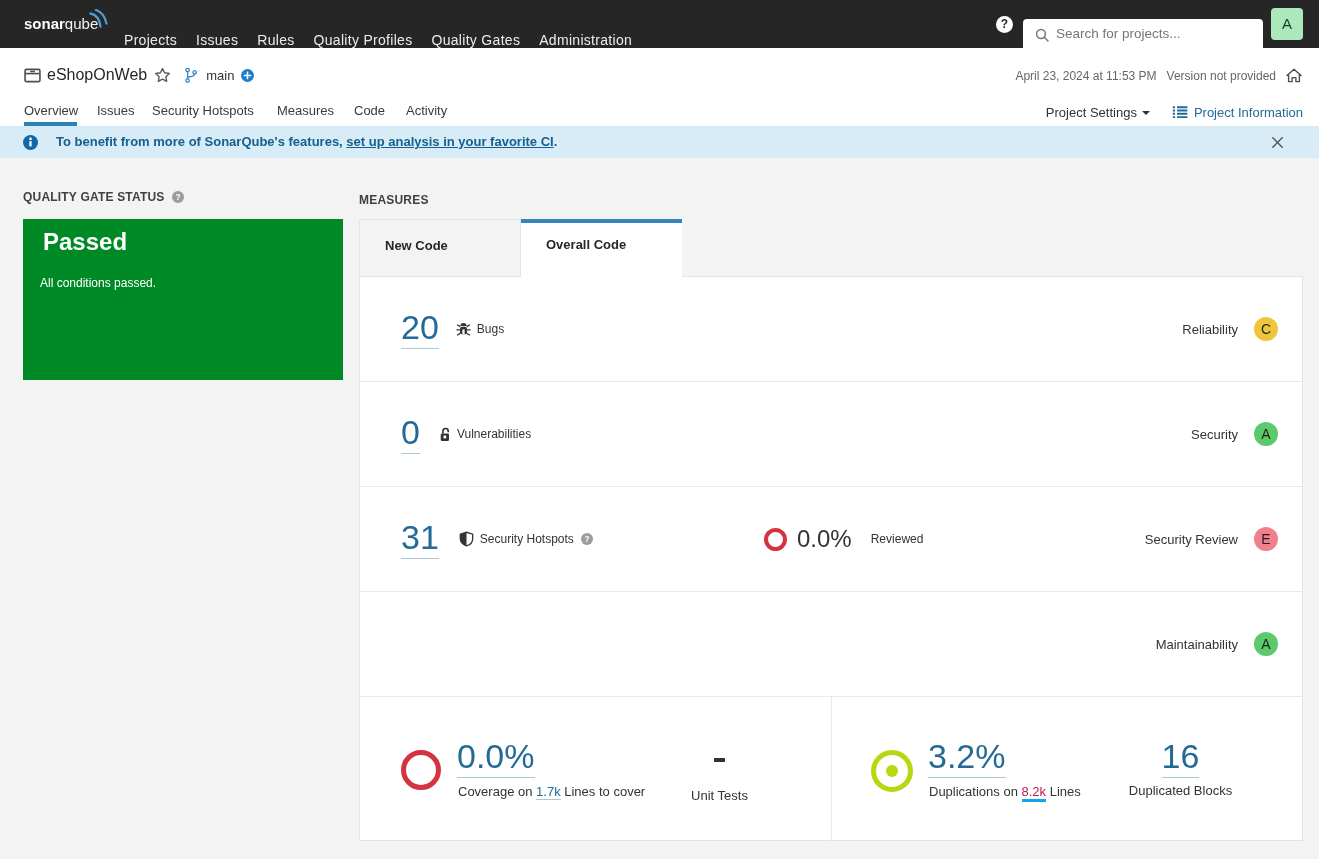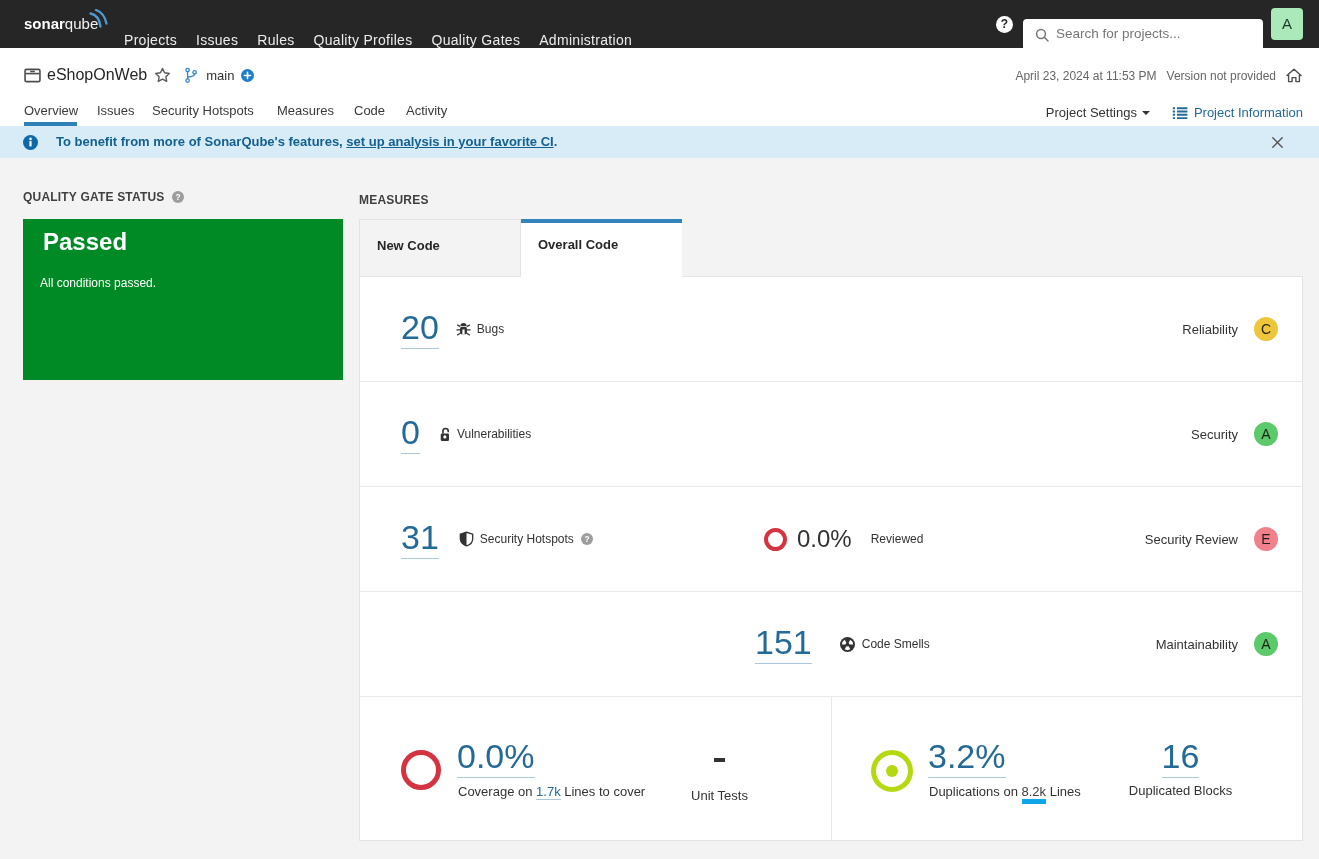--- a/index.html
+++ b/index.html
@@ -24,38 +24,38 @@
   #header { position:absolute; left:0; top:48px; width:1319px; height:78px; background:#fff; }
   #titlerow { position:absolute; left:24px; top:17px; height:20px; display:flex; align-items:center; }
   #title { font-size:16px; color:#262626; margin-left:6px; }
   #dateinfo { position:absolute; right:17px; top:20px; display:flex; align-items:flex-end; font-size:12px; color:#666; }
   #tabs { position:absolute; left:0; top:55px; width:1319px; height:20px; font-size:13px; line-height:16px; color:#3a3a3a; }
   #tabs .tab { position:absolute; padding-bottom:3px; }
   #tabs .tab.active { border-bottom:4px solid #2d81b7;text-align:center; }
   #hdr-right { position:absolute; right:16px; top:56px; height:16px; display:flex; align-items:center; font-size:13px; }
   #proj-settings { color:#333; }
   .caret { display:inline-block; width:0; height:0; border-left:4px solid transparent; border-right:4px solid transparent; border-top:4px solid #333; margin-left:5px; vertical-align:middle; }
-  #proj-info { color:#236a97; margin-left:22px; display:flex; align-items:flex-end; }
+  #proj-info { color:#236a97; margin-left:22px; display:flex; align-items:center; }
 
   
   #banner { position:absolute; left:0; top:126px; width:1319px; height:32px; background:#d8ecf7;font-weight:bold; }
   #banner .txt { position:absolute; left:56px; top:8px; font-size:13px; color:#14608f; }
   #banner .txt a { color:#14608f; text-decoration:underline; }
   
 
   
   #content { position:absolute; left:0; top:158px; width:1319px; height:701px; background:#f3f3f3; }
   .h6 { font-size:12px; font-weight:700; color:#404040; letter-spacing:.2px; }
   #qg-head { position:absolute; left:23px; top:32px; display:flex; align-items:center; }
   #qg-card { position:absolute; left:23px; top:61px; width:320px; height:161px; background:#008a25; color:#fff; }
   #qg-card .big { position:absolute; left:20px; top:9px; font-size:24px; font-weight:700; }
   #qg-card .sub { position:absolute; left:17px; top:57px; font-size:12px; }
 
   #m-head { position:absolute; left:359px; top:32px; }
-  .mtab { position:absolute; top:61px; height:57px; width:162px; font-size:13px; font-weight:700; color:#262626; padding:18px 0 0 17px; }
+  .mtab { position:absolute; top:61px; height:57px; width:162px; font-size:13px; font-weight:700; color:#262626; padding:18px 0 0 25px; }
   #mtab1 { left:359px; background:#f3f3f3; border:1px solid #e3e3e3; border-bottom:none; }
   #mtab2 { left:521px; background:#fff; border-top:4px solid #3583bb; width:161px; height:59px; z-index:3; padding-top:14px; }
 
   #mcard { position:absolute; left:359px; top:118px; width:944px; height:565px; background:#fff; border:1px solid #e3e3e3; }
   .rowline { position:absolute; left:0; width:942px; height:1px; background:#e9e9e9; }
   .bignum { font-size:34px; color:#236a97; line-height:1; border-bottom:1px solid #abc9db; padding-bottom:4px; }
   .mrow { position:absolute; left:41px; display:flex; align-items:center; }
   .mlabel { font-size:12px; color:#333; }
   .rightlab { position:absolute; display:flex; align-items:center; }
   .rating { width:24px; height:24px; border-radius:50%; text-align:center; line-height:24px; font-size:14px; font-weight:400; color:rgba(20,20,20,.92); margin-left:16px; }
@@ -221,50 +221,39 @@
       <div class="mrow" style="top:240px;height:44px;left:404px">
         <span class="ring" style="width:23px;height:23px;border:4px solid #d4333f"></span>
         <span style="font-size:24px;color:#333;margin-left:10px">0.0%</span>
         <span class="mlabel" style="margin-left:19px">Reviewed</span>
       </div>
       <div class="rightlab" style="top:250px;right:24px">
         <span class="mlabel" style="font-size:13px">Security Review</span>
         <span class="rating rE">E</span>
       </div>
 
-      <div class="mrow" style="top:345px;height:44px;left:395px">
-        <span class="bignum">151</span>
-        <svg style="margin-left:28px" width="15" height="15" viewBox="0 0 15 15">
-          <circle cx="7.5" cy="7.5" r="7.5" fill="#333"></circle>
-          <path d="M7.5 7.5 L10.3 12.35 A5.6 5.6 0 0 1 4.7 12.35 Z" fill="#fff"></path>
-          <path d="M7.5 7.5 L1.9 7.5 A5.6 5.6 0 0 1 4.7 2.65 Z" fill="#fff"></path>
-          <path d="M7.5 7.5 L10.3 2.65 A5.6 5.6 0 0 1 13.1 7.5 Z" fill="#fff"></path>
-          <circle cx="7.5" cy="7.5" r="1.9" fill="#333"></circle>
-        </svg>
-        <span class="mlabel" style="margin-left:7px">Code Smells</span>
-      </div>
       <div class="rightlab" style="top:355px;right:24px">
         <span class="mlabel" style="font-size:13px">Maintainability</span>
         <span class="rating rA">A</span>
       </div>
 
       <div class="abs" style="left:41px;top:449px">
         <span class="ring abs" style="left:0;top:24px;width:40px;height:40px;border:5px solid #d4333f"></span>
         <span class="bignum abs" style="left:56px;top:13px">0.0%</span>
         <div class="mlabel abs" style="left:57px;top:58px;white-space:nowrap;font-size:13px">Coverage on <a style="color:#236a97;text-decoration:none;border-bottom:1px solid #abc9db">1.7k</a> Lines to cover</div>
       </div>
       <div class="abs" style="left:297px;top:449px;width:125px;text-align:center">
         <div style="width:11px;height:4px;background:#333;margin:32px auto 0"></div>
         <div class="mlabel" style="margin-top:26px;font-size:13px">Unit Tests</div>
       </div>
       <div class="abs" style="left:510px;top:449px">
         <span class="abs ring" style="left:1px;top:24px;width:42px;height:42px;border:5px solid #b4d911"></span>
         <span class="abs ring" style="left:16px;top:39px;width:12px;height:12px;background:#b4d911"></span>
         <span class="bignum abs" style="left:58px;top:13px">3.2%</span>
-        <div class="mlabel abs" style="left:59px;top:58px;white-space:nowrap;font-size:13px">Duplications on <a style="color:#404040;text-decoration:none;border-bottom:5px solid #0ea5e9">8.2k</a> Lines</div>
+        <div class="mlabel abs" style="left:59px;top:58px;white-space:nowrap;font-size:13px">Duplications on <a style="color:#be185d;text-decoration:none;border-bottom:3px solid #0ea5e9">8.2k</a> Lines</div>
       </div>
       <div class="abs" style="left:768px;top:449px;width:105px;text-align:center">
         <span class="bignum" style="display:inline-block;margin-top:13px">16</span>
         <div class="mlabel" style="margin-top:5px;white-space:nowrap;font-size:13px">Duplicated Blocks</div>
       </div>
     </div>
   </div>
 
 </div>
 

